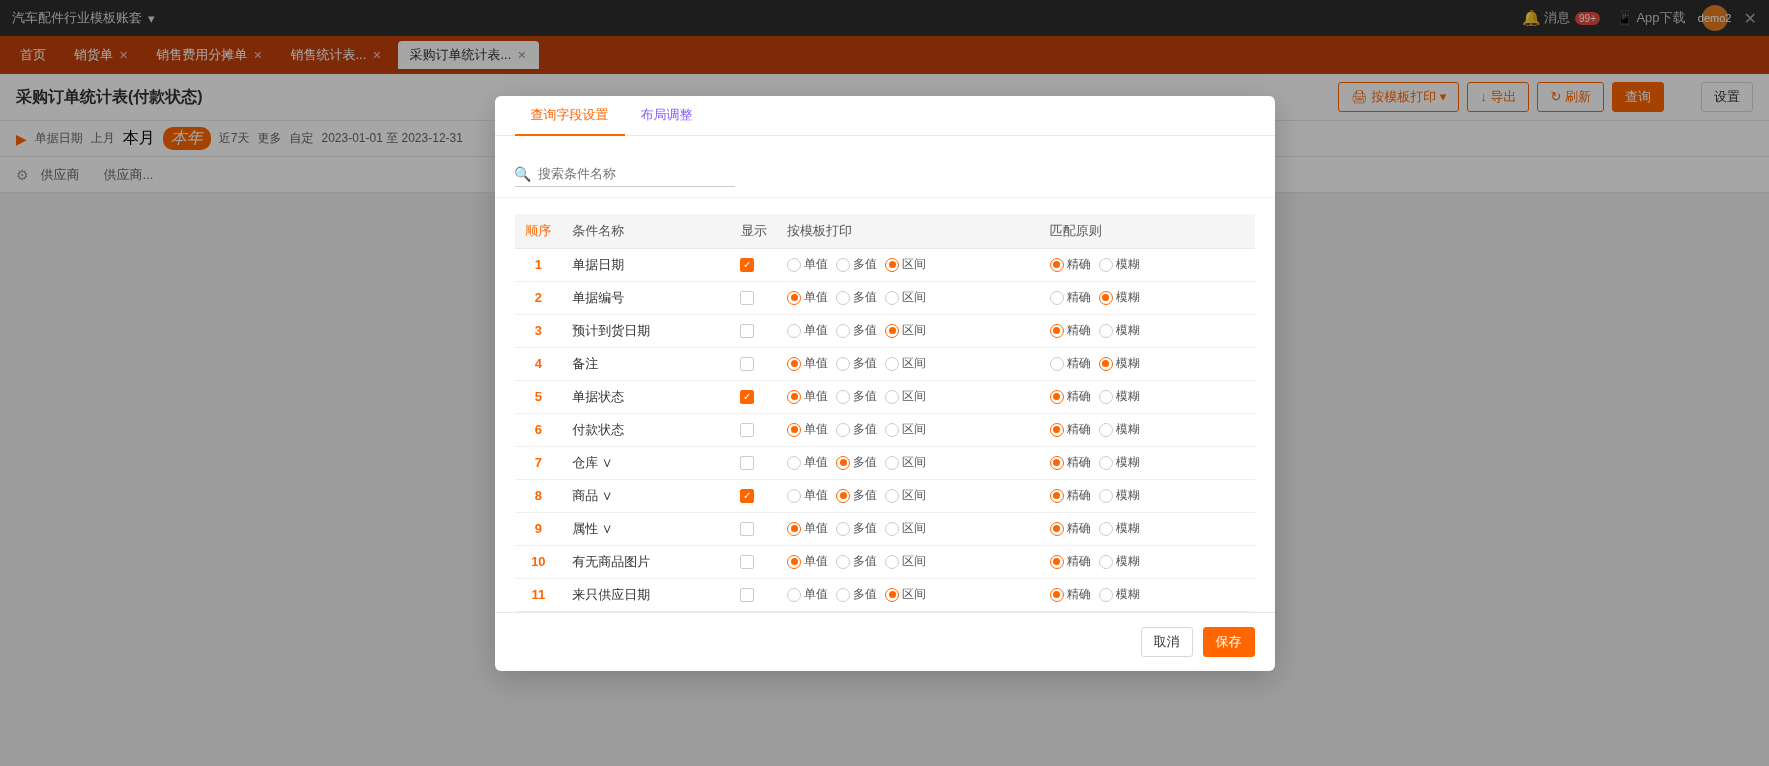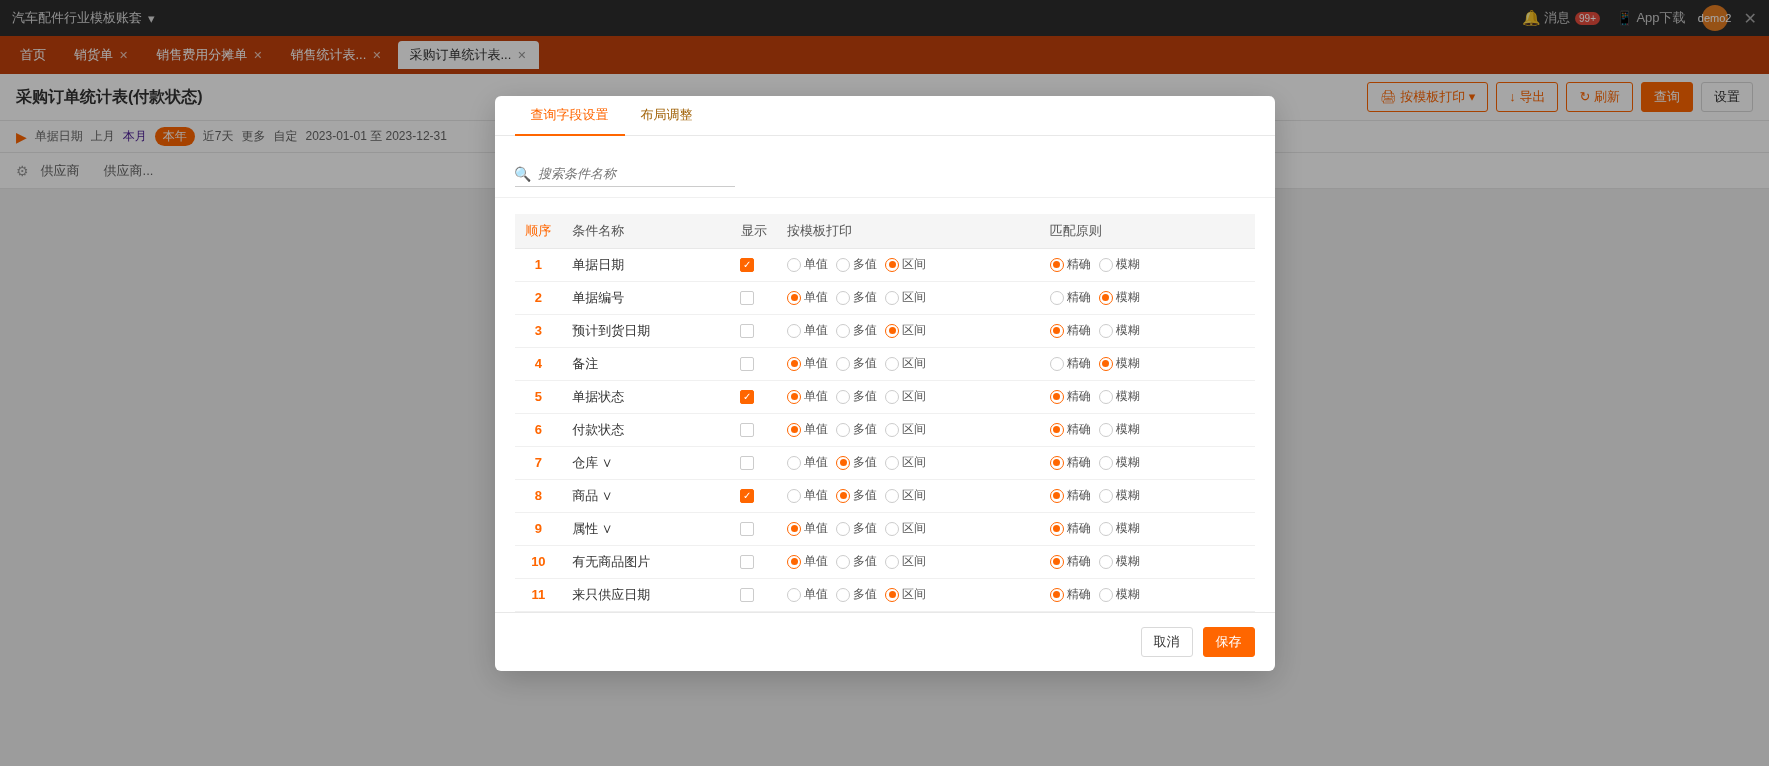--- a/index.html
+++ b/index.html
@@ -50,36 +50,36 @@
       background: #fff;
       padding: 8px 16px;
       display: flex;
       align-items: center;
       justify-content: space-between;
       border-bottom: 1px solid #e8e8e8;
     }
     .page-title { font-size: 16px; font-weight: bold; color: #333; }
     .header-actions { display: flex; align-items: center; gap: 8px; }
     .btn { padding: 5px 12px; border-radius: 3px; border: 1px solid #d9d9d9; cursor: pointer; font-size: 13px; }
-    .btn-default { background: #fff; color: #333; }
+    .btn-default { background: #fff; color: #333; margin-left: 29px; }
     .btn-primary { background: #f60; color: #fff; border-color: #f60; }
     .btn-outline { background: #fff; color: #f60; border-color: #f60; }
 
     
     .filter-bar {
       background: #fff;
       padding: 6px 16px;
       display: flex;
       align-items: center;
       gap: 8px;
       border-bottom: 1px solid #e8e8e8;
     }
     .filter-arrow { color: #f60; font-size: 14px; cursor: pointer; }
     .filter-label { color: #666; font-size: 12px; }
-    .date-badge { background: #f60; color: #fff; border-radius: 10px; padding: 1px 8px; font-size: 12px; }
+    .date-badge { background: #f60; color: #fff; border-radius: 10px; padding: 1px 8px; font-size: 16px; font-style: italic; }
     .date-range { color: #666; font-size: 12px; }
 
     
     .table-header {
       background: #fff;
       padding: 0 16px;
       display: flex;
       align-items: center;
       border-bottom: 1px solid #e8e8e8;
       height: 36px;
@@ -129,42 +129,41 @@
     .dialog-tabs {
       display: flex;
       padding: 0 20px;
       border-bottom: 1px solid #e8e8e8;
       gap: 0;
     }
     .dialog-tab {
       padding: 10px 16px;
       cursor: pointer;
       font-size: 13px;
-      color: #a16207;
+      color: #8b5cf6;
       border-bottom: 2px solid transparent;
       margin-bottom: -1px;
     }
     .dialog-tab.active { color: #f60; border-bottom-color: #f60; }
 
     
     .search-row {
       padding: 10px 20px;
       border-bottom: 1px solid #f0f0f0;
     }
     .search-box {
       display: flex;
       align-items: center;
       border-bottom: 1px solid #ccc;
       padding: 4px 0;
       width: 220px;
     }
     .search-box input {
       border: none; outline: none; font-size: 13px; color: #8b5cf6; width: 180px;
       background: transparent;
-      font-style: italic;
     }
     .search-icon { color: #999; font-size: 14px; margin-right: 6px; }
 
     
     .dialog-table { flex: 1; overflow-y: auto; padding: 0 20px; }
     table { width: 100%; border-collapse: collapse; }
     thead tr th {
       background: #f5f5f5;
       padding: 8px 10px;
       text-align: left;
@@ -272,21 +271,21 @@
     </button>
     <button class="btn btn-primary">查询</button>
     <button class="btn btn-default">设置</button>
   </div>
 </div>
 
 <div class="filter-bar">
   <span class="filter-arrow">▶</span>
   <span class="filter-label">单据日期</span>
   <span style="cursor:pointer;color:#666;font-size:12px;">上月</span>
-  <span style="cursor:pointer;color:#4c1d95;font-size:12px;">本月</span>
+  <span style="cursor:pointer;color:#000000;font-size:16px;">本月</span>
   <span class="date-badge">本年</span>
   <span style="cursor:pointer;color:#666;font-size:12px;">近7天</span>
   <span style="cursor:pointer;color:#666;font-size:12px;">更多</span>
   <span style="cursor:pointer;color:#666;font-size:12px;">自定</span>
   <span class="date-range">2023-01-01 至 2023-12-31</span>
 </div>
 
 <div class="table-header">
   <span class="gear-icon">⚙</span>
   <span class="col-header">供应商</span>

